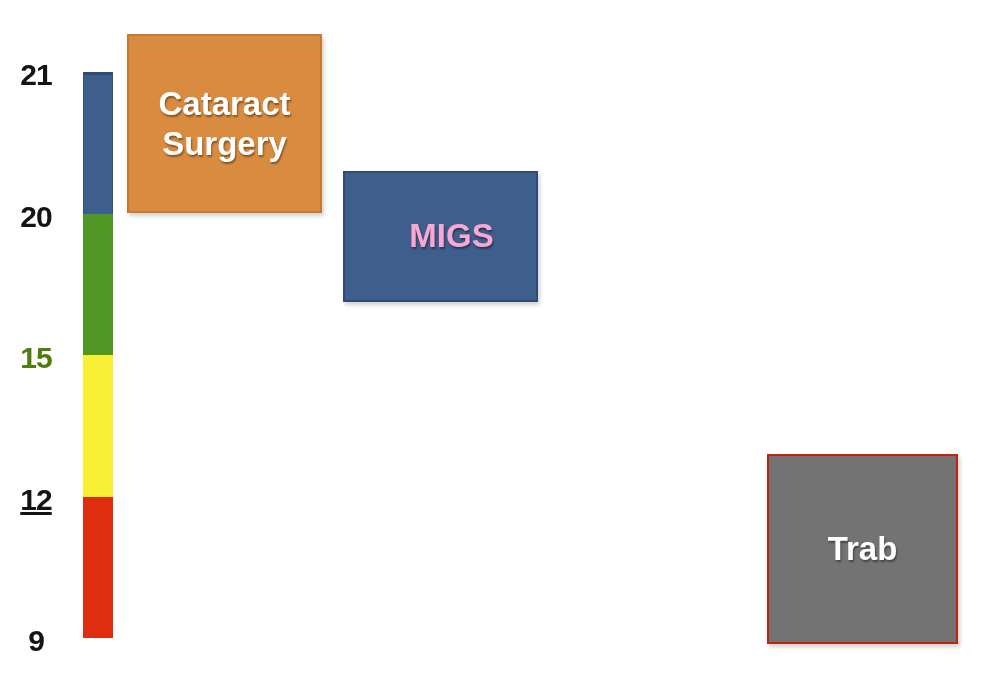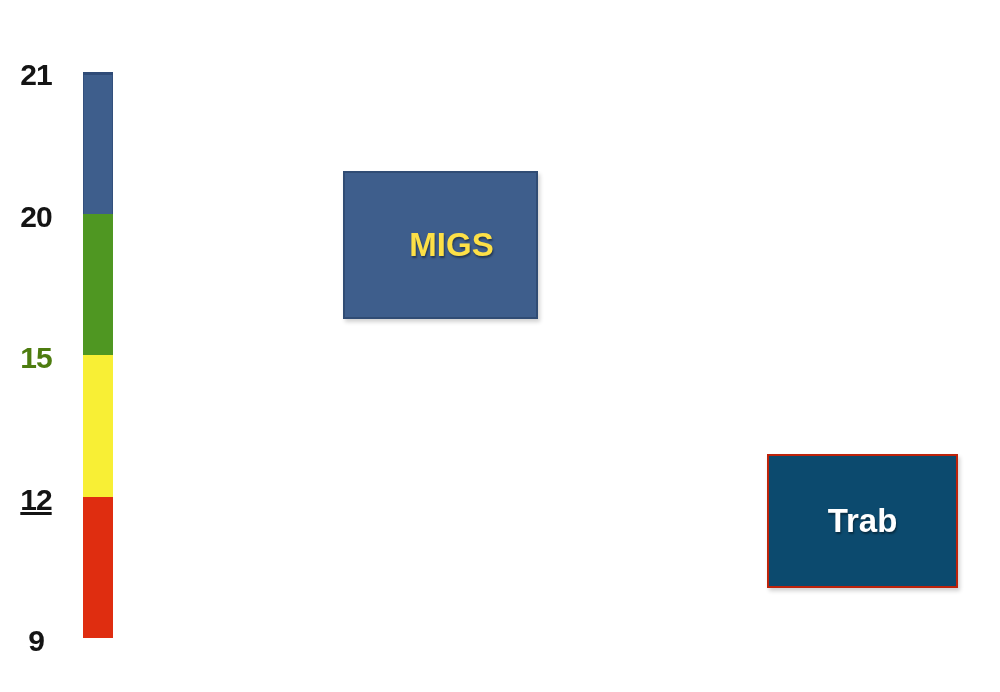--- a/index.html
+++ b/index.html
@@ -60,20 +60,23 @@
   <div class="tick" style="left: 10px; width: 52px; top: 216.51px; color: rgb(20, 20, 20);">20</div>
   <div class="tick" style="left: 10px; width: 52px; top: 358.02px; color: #4d7c0f;">15</div>
   <div class="tick" style="left: 10px; width: 52px; top: 499.53px; color: rgb(20, 20, 20); text-decoration: underline;">12</div>
   <div class="tick" style="left: 10px; width: 52px; top: 641.04px; color: rgb(20, 20, 20);">9</div>
 
   <div class="seg first" style="left: 83px; width: 30px; top: 72px; height: 141.51px; background: rgb(62, 94, 140);"></div>
   <div class="seg" style="left: 83px; width: 30px; top: 213.51px; height: 141.51px; background: rgb(79, 151, 34);"></div>
   <div class="seg" style="left: 83px; width: 30px; top: 355.02px; height: 141.51px; background: rgb(248, 239, 53);"></div>
   <div class="seg" style="left: 83px; width: 30px; top: 496.53px; height: 141.51px; background: rgb(223, 45, 16);"></div>
 
-  <div class="rbar" style="left: 343px; width: 195px; top: 171.057px; height: 148px; background: rgb(62, 94, 140); border-color: rgb(48, 76, 116); color: #fde047; padding-left: 22px;">
+  <div class="rbar" style="left: 127px; width: 195px; top: 34.264px; height: 179.246px; background: rgb(217, 140, 64); border-color: rgb(198, 122, 49); color: rgb(255, 255, 255);">
+    <span class="rlabel">Cataract Surgery</span>
+  </div>
+  <div class="rbar" style="left: 343px; width: 195px; top: 171.057px; height: 131px; background: rgb(62, 94, 140); border-color: rgb(48, 76, 116); color: #f9a8d4; padding-left: 22px;">
     <span class="rlabel">MIGS</span>
   </div>
-  <div class="rbar" style="left: 767px; width: 191px; top: 454.077px; height: 134px; background: #0c4a6e; border-color: rgb(190, 35, 11); color: rgb(255, 255, 255);">
+  <div class="rbar" style="left: 767px; width: 191px; top: 454.077px; height: 190px; background: #737373; border-color: rgb(190, 35, 11); color: rgb(255, 255, 255);">
     <span class="rlabel">Trab</span>
   </div>
 
 </div>
 
 </body></html>

